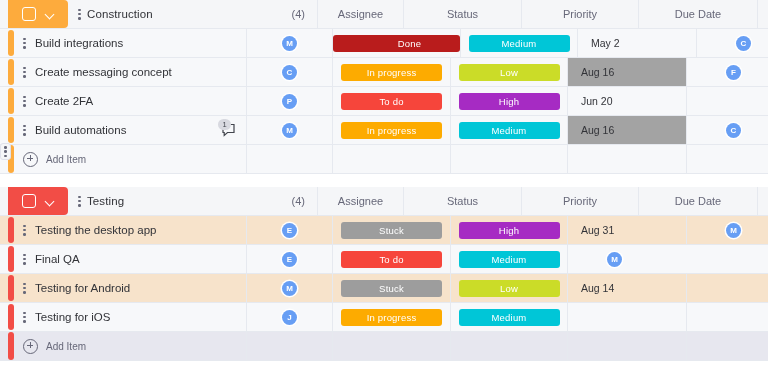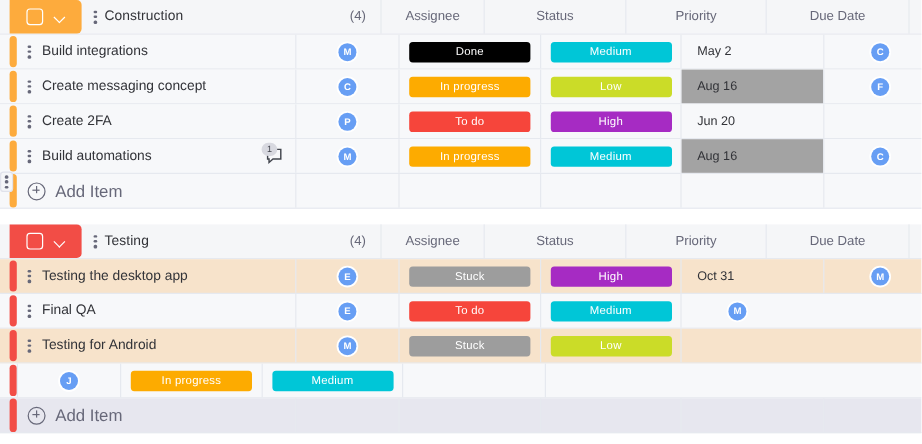--- a/index.html
+++ b/index.html
@@ -109,21 +109,21 @@
     flex:0 0 223px;display:flex;align-items:center;gap:8px;padding-left:9px;
   }
   .plus{
     width:13px;height:13px;border:1.2px solid #676879;border-radius:50%;position:relative;flex:0 0 auto;
   }
   .plus:before,.plus:after{
     content:"";position:absolute;background:#676879;
   }
   .plus:before{left:2.6px;top:5.6px;width:6.4px;height:1.2px;}
   .plus:after{top:2.6px;left:5.6px;height:6.4px;width:1.2px;}
-  .add-label{font-size:14px;color:#676879;}
+  .add-label{font-size:10px;color:#676879;}
 
   .spacer{height:13px;background:#fff;}
 
   
   .float-handle{
     position:absolute;left:0px;top:143px;width:9px;height:15px;
     background:#f5f6f8;border:1px solid #e0e2eb;border-radius:3px;
     display:flex;align-items:center;justify-content:center;z-index:5;
   }
 </style>
@@ -159,21 +159,21 @@
             <i></i>
             <i></i>
             <i></i>
           </span>
           <span class="name-text">Build integrations</span>
         </div>
         <div class="cell c-assignee">
           <div class="avatar">M</div>
         </div>
         <div class="cell c-status">
-          <div class="pill" style="background: #000000;">Done</div>
+          <div class="pill" style="background: #b91c1c; padding-left: 26px;">Done</div>
         </div>
         <div class="cell c-priority">
           <div class="pill" style="background: rgb(0, 198, 215);">Medium</div>
         </div>
         <div class="cell c-due">
           <div class="due-inner">May 2</div>
         </div>
         <div class="cell c-rev">
           <div class="avatar">C</div>
         </div>
@@ -308,21 +308,21 @@
         <div class="cell c-assignee">
           <div class="avatar">E</div>
         </div>
         <div class="cell c-status">
           <div class="pill" style="background: rgb(157, 157, 157);">Stuck</div>
         </div>
         <div class="cell c-priority">
           <div class="pill" style="background: rgb(166, 43, 195);">High</div>
         </div>
         <div class="cell c-due">
-          <div class="due-inner">Oct 31</div>
+          <div class="due-inner">Aug 31</div>
         </div>
         <div class="cell c-rev">
           <div class="avatar">M</div>
         </div>
       </div>
       <div class="row">
         <div class="accent" style="background: rgb(242, 77, 70);"></div>
         <div class="cell-name">
           <span class="dots-v">
             <i></i>
@@ -356,24 +356,35 @@
         </div>
         <div class="cell c-assignee">
           <div class="avatar">M</div>
         </div>
         <div class="cell c-status">
           <div class="pill" style="background: rgb(157, 157, 157);">Stuck</div>
         </div>
         <div class="cell c-priority">
           <div class="pill" style="background: rgb(203, 220, 40);">Low</div>
         </div>
+        <div class="cell c-due">
+          <div class="due-inner">Aug 14</div>
+        </div>
         <div class="cell c-rev"></div>
       </div>
       <div class="row">
         <div class="accent" style="background: rgb(242, 77, 70);"></div>
+        <div class="cell-name">
+          <span class="dots-v">
+            <i></i>
+            <i></i>
+            <i></i>
+          </span>
+          <span class="name-text">Testing for iOS</span>
+        </div>
         <div class="cell c-assignee">
           <div class="avatar">J</div>
         </div>
         <div class="cell c-status">
           <div class="pill" style="background: rgb(253, 171, 0);">In progress</div>
         </div>
         <div class="cell c-priority">
           <div class="pill" style="background: rgb(0, 198, 215);">Medium</div>
         </div>
         <div class="cell c-due">

